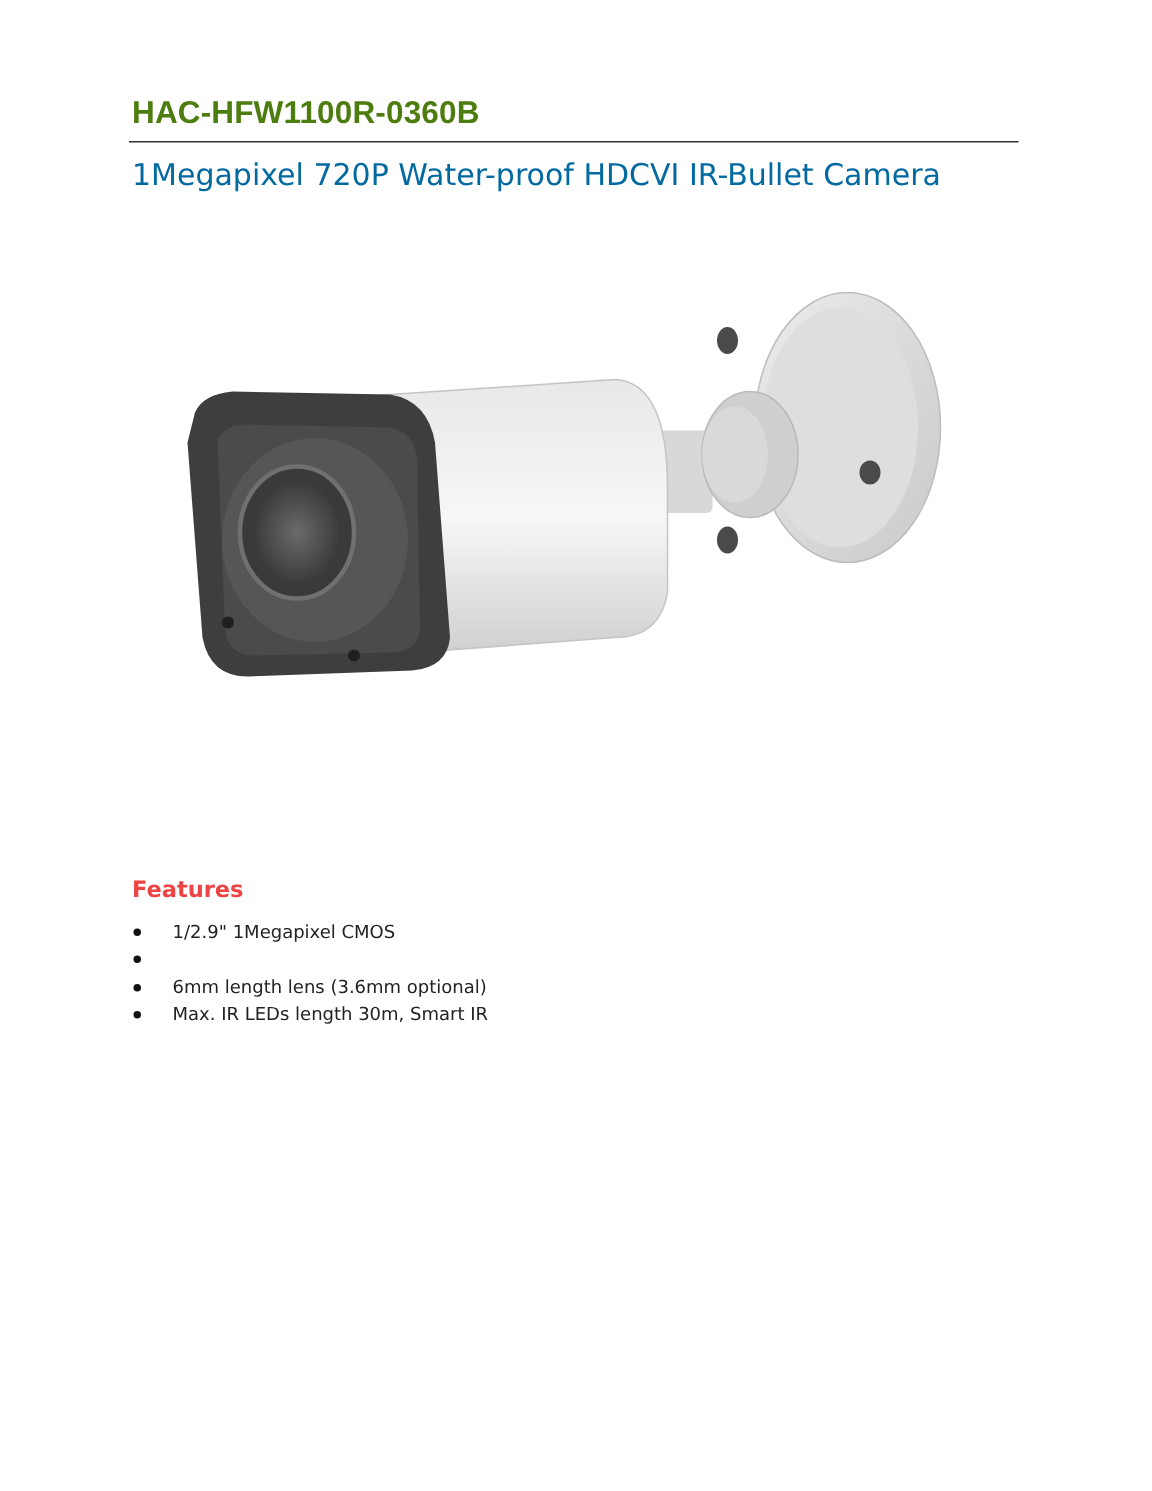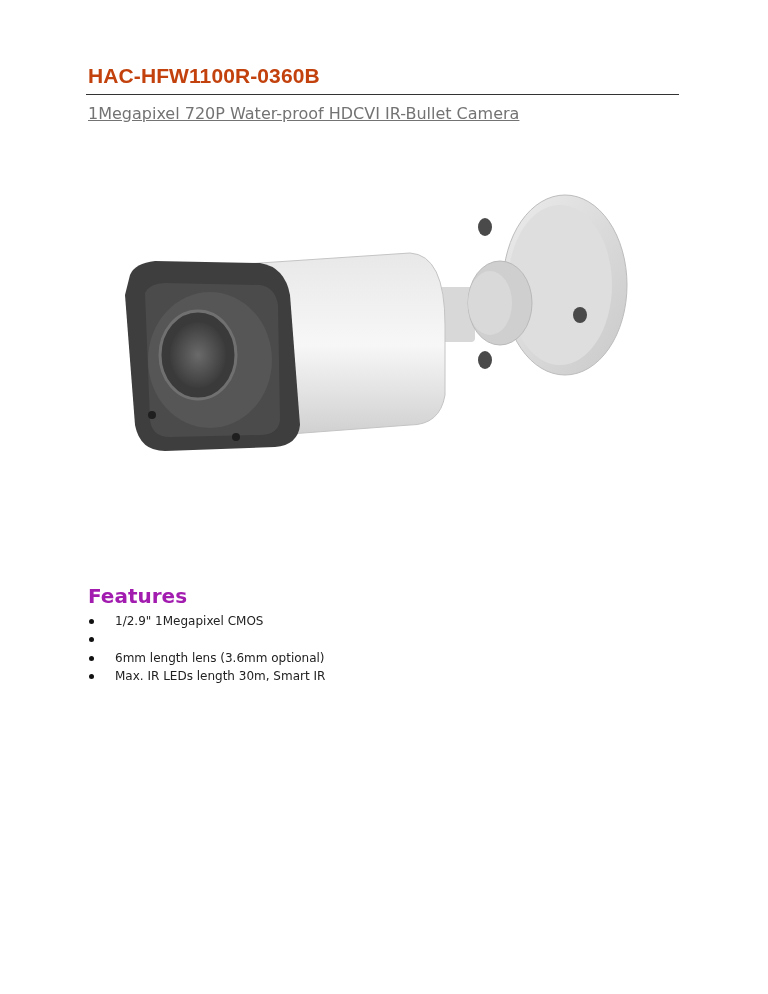--- a/index.html
+++ b/index.html
@@ -1,21 +1,21 @@
 <!DOCTYPE html>
 <html><head>
   <meta charset="utf-8">
   <style>
     html, body { margin: 0; padding: 0; background: #ffffff; }
     body { width: 768px; height: 994px; position: relative; overflow: hidden; font-family: "DejaVu Sans", sans-serif; }
-    .title { position: absolute; left: 88px; top: 64px; font-family: "Liberation Sans", sans-serif; font-weight: bold; font-size: 21px; color: #c2410c; letter-spacing: 0.1px; }
+    .title { position: absolute; left: 88px; top: 64px; font-family: "Liberation Sans", sans-serif; font-weight: bold; font-size: 21px; color: #4d7c0f; letter-spacing: 0.1px; }
     .rule { position: absolute; left: 86px; top: 94px; width: 593px; height: 1px; background: #333333; }
-    .subtitle { position: absolute; left: 88px; top: 104px; font-size: 16px; color: #737373; text-decoration: underline; }
+    .subtitle { position: absolute; left: 88px; top: 104px; font-size: 20px; color: #0369a1; }
     .photo { position: absolute; left: 110px; top: 175px; width: 540px; height: 295px; }
-    .features-heading { position: absolute; left: 88px; top: 584px; font-size: 20px; font-weight: bold; color: #a21caf; }
+    .features-heading { position: absolute; left: 88px; top: 584px; font-size: 15px; font-weight: bold; color: #ef4444; }
     .features-list { position: absolute; left: 88px; top: 612px; margin: 0; padding: 0; list-style: none; }
     .features-list li { position: relative; height: 18.4px; line-height: 18.4px; font-size: 12px; color: #222; padding-left: 27px; white-space: nowrap; }
     .features-list li .bullet { position: absolute; left: 1px; top: 7px; width: 5px; height: 5px; border-radius: 50%; background: #111; }
   </style>
 </head>
 <body>
 
 <div>
   <div class="title">HAC-HFW1100R-0360B</div>
   <div class="rule"></div>

